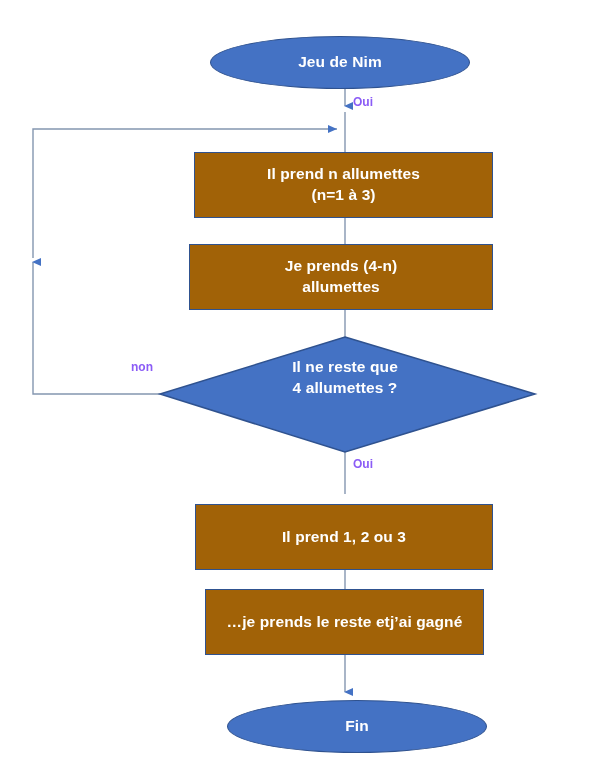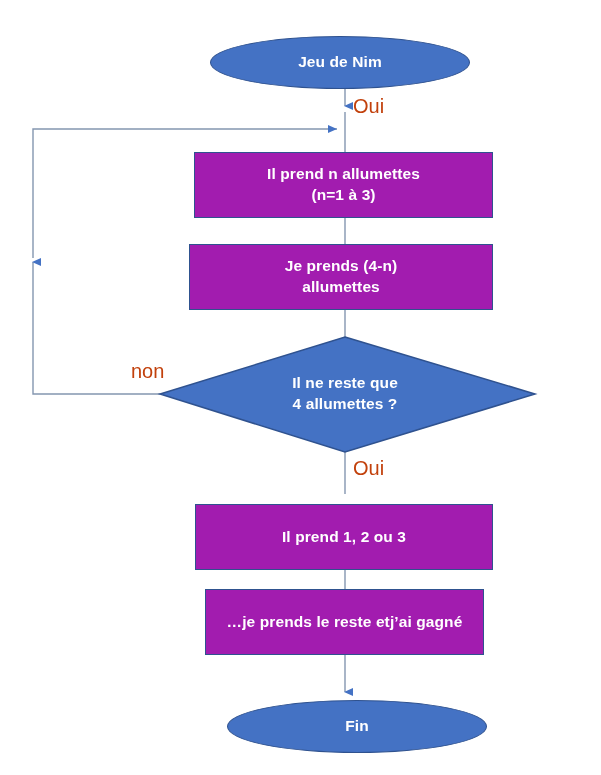--- a/index.html
+++ b/index.html
@@ -37,42 +37,42 @@
     font-size: 15.5px;
     line-height: 1.35;
     letter-spacing: 0.1px;
   }
   .node-terminator {
     border-radius: 50%;
     background: #4472C4;
     border: 1.5px solid #2F528F;
   }
   .node-process {
-    background: #a21caf;
+    background: #a16207;
     border: 1.5px solid #2F528F;
   }
   .node-decision {
     background: transparent;
     border: none;
   }
   .decision-label {
     position: relative;
     z-index: 2;
     color: #ffffff;
     font-weight: bold;
     font-size: 15.5px;
     line-height: 1.35;
     text-align: center;
     width: 100%;
   }
   .edge-label {
     position: absolute;
-    color: #c2410c;
-    font-weight: normal;
-    font-size: 20px;
+    color: #8b5cf6;
+    font-weight: bold;
+    font-size: 12px;
     line-height: 1;
     white-space: nowrap;
   }
 </style>
 </head>
 <body>
 
 <div id="canvas">
 
   <svg class="flow-svg" viewBox="0 0 601 775" aria-hidden="true">
@@ -120,21 +120,21 @@
   <div class="node node-process" style="left:194px; top:152px; width:299px; height:66px; flex-direction:column;">
     <span>Il prend n allumettes</span>
     <span>(n=1 à 3)</span>
   </div>
 
   <div class="node node-process" style="left:189px; top:244px; width:304px; height:66px; flex-direction:column;text-align:center;">
     <span>Je prends (4-n)</span>
     <span>allumettes</span>
   </div>
 
-  <div class="node node-decision" style="left:225px; top:360px; width:240px; height:68px; flex-direction:column;">
+  <div class="node node-decision" style="left:225px; top:344px; width:240px; height:68px; flex-direction:column;">
     <span class="decision-label">Il ne reste que</span>
     <span class="decision-label">4 allumettes ?</span>
   </div>
 
   <div class="edge-label" style="left:131px; top:361px;">non</div>
 
   <div class="edge-label" style="left:353px; top:458px;">Oui</div>
 
   <div class="node node-process" style="left:195px; top:504px; width:298px; height:66px; flex-direction:column;">
     <span>Il prend 1, 2 ou 3</span>

